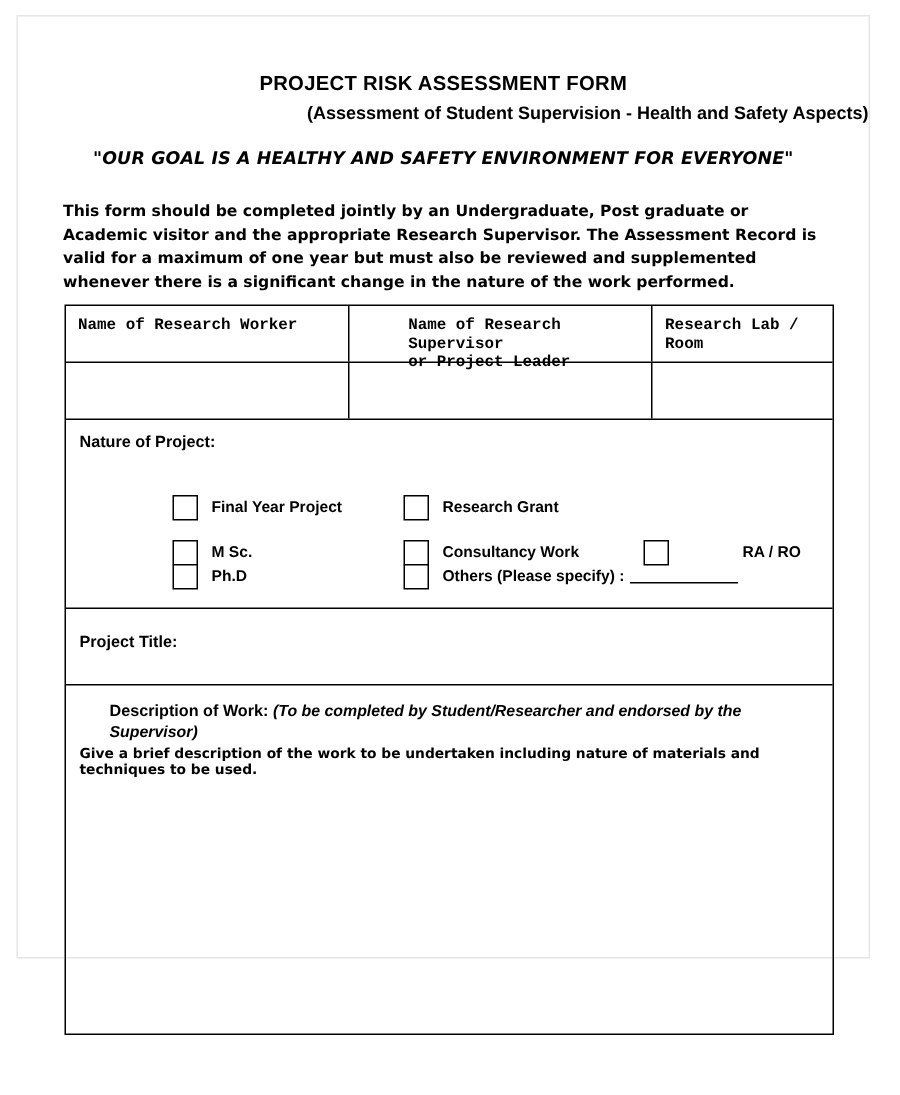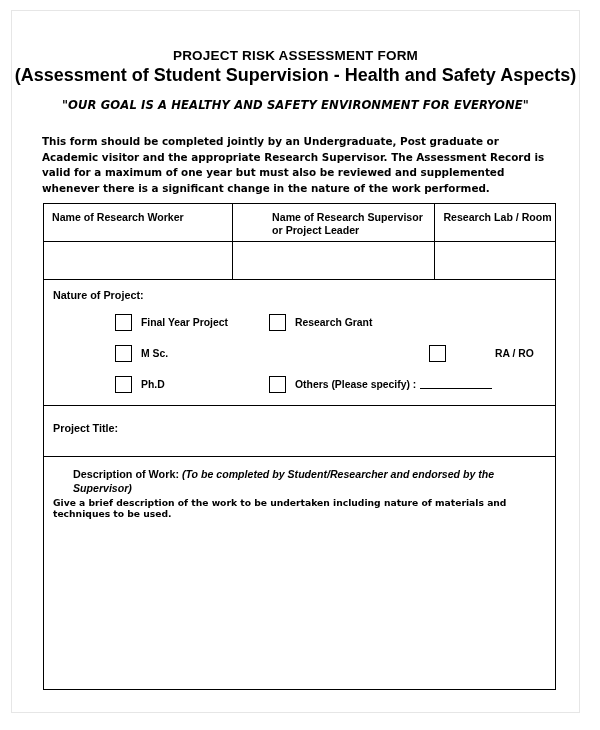--- a/index.html
+++ b/index.html
@@ -14,42 +14,43 @@
     color: #000000;
     overflow: hidden;
   }
 
   
   .page-sheet {
     position: absolute;
     left: 11px;
     top: 10px;
     width: 569px;
-    height: 703px;
+    height: 629px;
     background: #ffffff;
     border: 1px solid #e6e6e6;
     box-sizing: border-box;
   }
 
   
   .doc-header {
     padding-top: 35px;
     text-align: center;
   }
   .title-line-1 {
     font-size: 13.5px;
     font-weight: bold;
     letter-spacing: 0.2px;
     line-height: 19px;
   }
   .title-line-2 {
-    font-size: 18px;
+    font-size: 12px;
     font-weight: bold;
     line-height: 19px;
     margin-top: 1px;
+    text-align: right;
   }
   .slogan {
     margin-top: 13px;
     font-family: "DejaVu Sans", sans-serif;
     font-size: 11.6px;
     font-weight: bold;
     font-style: italic;
     letter-spacing: 0.1px;
   }
 
@@ -75,20 +76,21 @@
   .t-row {
     display: flex;
     border-bottom: 1.6px solid #000;
     box-sizing: border-box;
   }
 
   .cell {
     box-sizing: border-box;
     border-right: 1.6px solid #000;
     padding: 7px 0 0 8px;
+    font-family: Liberation Mono, monospace;
   }
   .cell.last { border-right: none; }
 
   .col-a { width: 201px; }
   .col-b { width: 182px; margin-left: 31px; }
   .col-c { width: 127px; }
 
   .hdr-text {
     font-size: 10.6px;
     font-weight: bold;
@@ -135,22 +137,22 @@
     white-space: nowrap;
     margin-left: 9px;
   }
   .cb-label.tight { margin-left: 1px; }
 
   
   .p-c1 { left: 62px; }
   .p-c2 { left: 216px; }
   .p-c3 { left: 348px; }
   .p-c3b { left: 376px; gap: 48px; }
-  .p-r1 { top: 0px; align-items: center; }
-  .p-r2 { top: 31px; }
+  .p-r1 { top: 16px; align-items: center; }
+  .p-r2 { top: 46px; }
   .p-r3 { top: 62px; }
 
   .specify-line {
     display: inline-block;
     width: 72px;
     border-bottom: 1.4px solid #000;
     margin-left: 4px;
     margin-bottom: 2px;
     height: 10px;
   }
@@ -238,20 +240,24 @@
         </div>
         <div class="cb-item p-c1 p-r3">
           <span class="checkbox"></span>
           <span class="cb-label">Ph.D</span>
         </div>
 
         <div class="cb-item p-c2 p-r1">
           <span class="checkbox"></span>
           <span class="cb-label">Research Grant</span>
         </div>
+        <div class="cb-item p-c2 p-r2">
+          <span class="checkbox"></span>
+          <span class="cb-label">Consultancy Work</span>
+        </div>
         <div class="cb-item p-c2 p-r3">
           <span class="checkbox"></span>
           <span class="cb-label">Others (Please  specify) :</span>
           <span class="specify-line"></span>
         </div>
 
         <div class="cb-item p-c3b p-r2">
           <span class="checkbox"></span>
           <span class="cb-label tight">RA / RO</span>
         </div>

